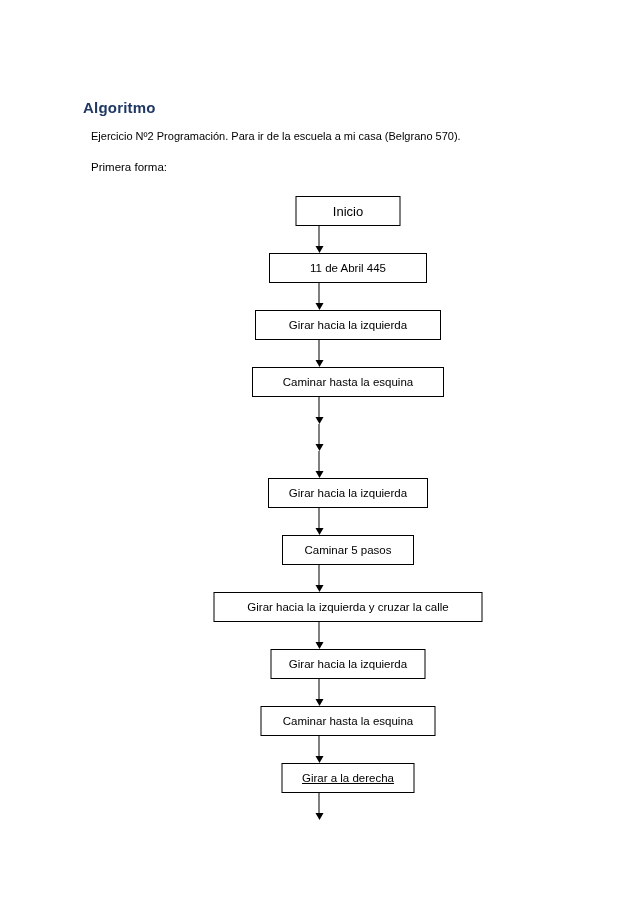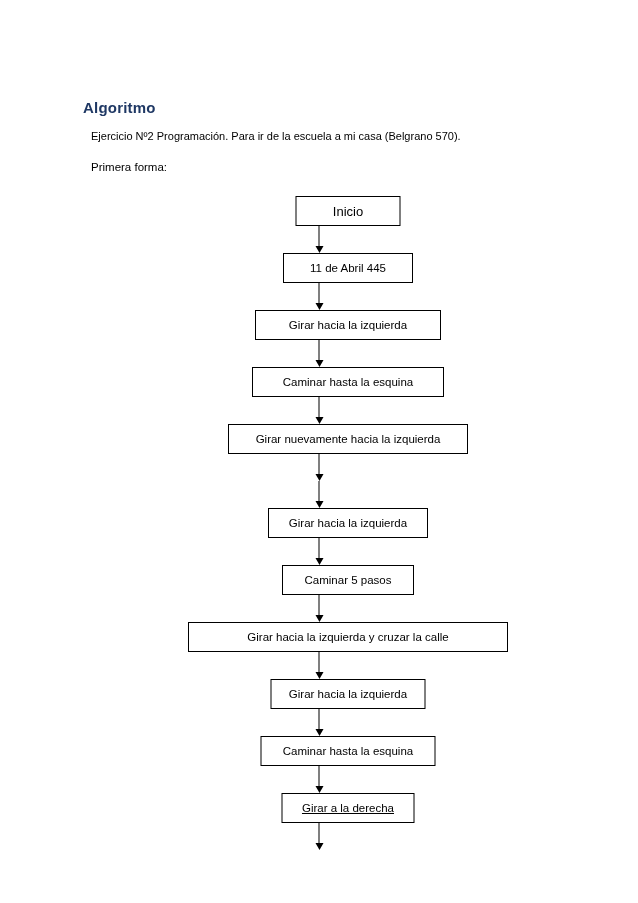--- a/index.html
+++ b/index.html
@@ -122,21 +122,21 @@
       <div class="node-row">
         <div class="node first" style="width: 105px;">Inicio</div>
       </div>
       <div class="arrow-row">
         <div class="arrow">
           <div class="stem"></div>
           <div class="head"></div>
         </div>
       </div>
       <div class="node-row">
-        <div class="node" style="width: 130px;">11 de Abril 445</div>
+        <div class="node" style="width: 158px;">11 de Abril 445</div>
       </div>
       <div class="arrow-row">
         <div class="arrow">
           <div class="stem"></div>
           <div class="head"></div>
         </div>
       </div>
       <div class="node-row">
         <div class="node" style="width: 186px;">Girar hacia la izquierda</div>
       </div>
@@ -148,23 +148,20 @@
       </div>
       <div class="node-row">
         <div class="node" style="width: 192px;">Caminar hasta la esquina</div>
       </div>
       <div class="arrow-row">
         <div class="arrow">
           <div class="stem"></div>
           <div class="head"></div>
         </div>
       </div>
-      <div class="node-row">
-        <div class="node" style="width: 240px;">Girar nuevamente hacia la izquierda</div>
-      </div>
       <div class="arrow-row">
         <div class="arrow">
           <div class="stem"></div>
           <div class="head"></div>
         </div>
       </div>
       <div class="arrow-row">
         <div class="arrow">
           <div class="stem"></div>
           <div class="head"></div>
@@ -182,21 +179,21 @@
       <div class="node-row">
         <div class="node" style="width: 132px;">Caminar 5 pasos</div>
       </div>
       <div class="arrow-row">
         <div class="arrow">
           <div class="stem"></div>
           <div class="head"></div>
         </div>
       </div>
       <div class="node-row">
-        <div class="node" style="width: 320px;">Girar hacia la izquierda y cruzar la calle</div>
+        <div class="node" style="width: 269px;">Girar hacia la izquierda y cruzar la calle</div>
       </div>
       <div class="arrow-row">
         <div class="arrow">
           <div class="stem"></div>
           <div class="head"></div>
         </div>
       </div>
       <div class="node-row">
         <div class="node" style="width: 155px;">Girar hacia la izquierda</div>
       </div>

